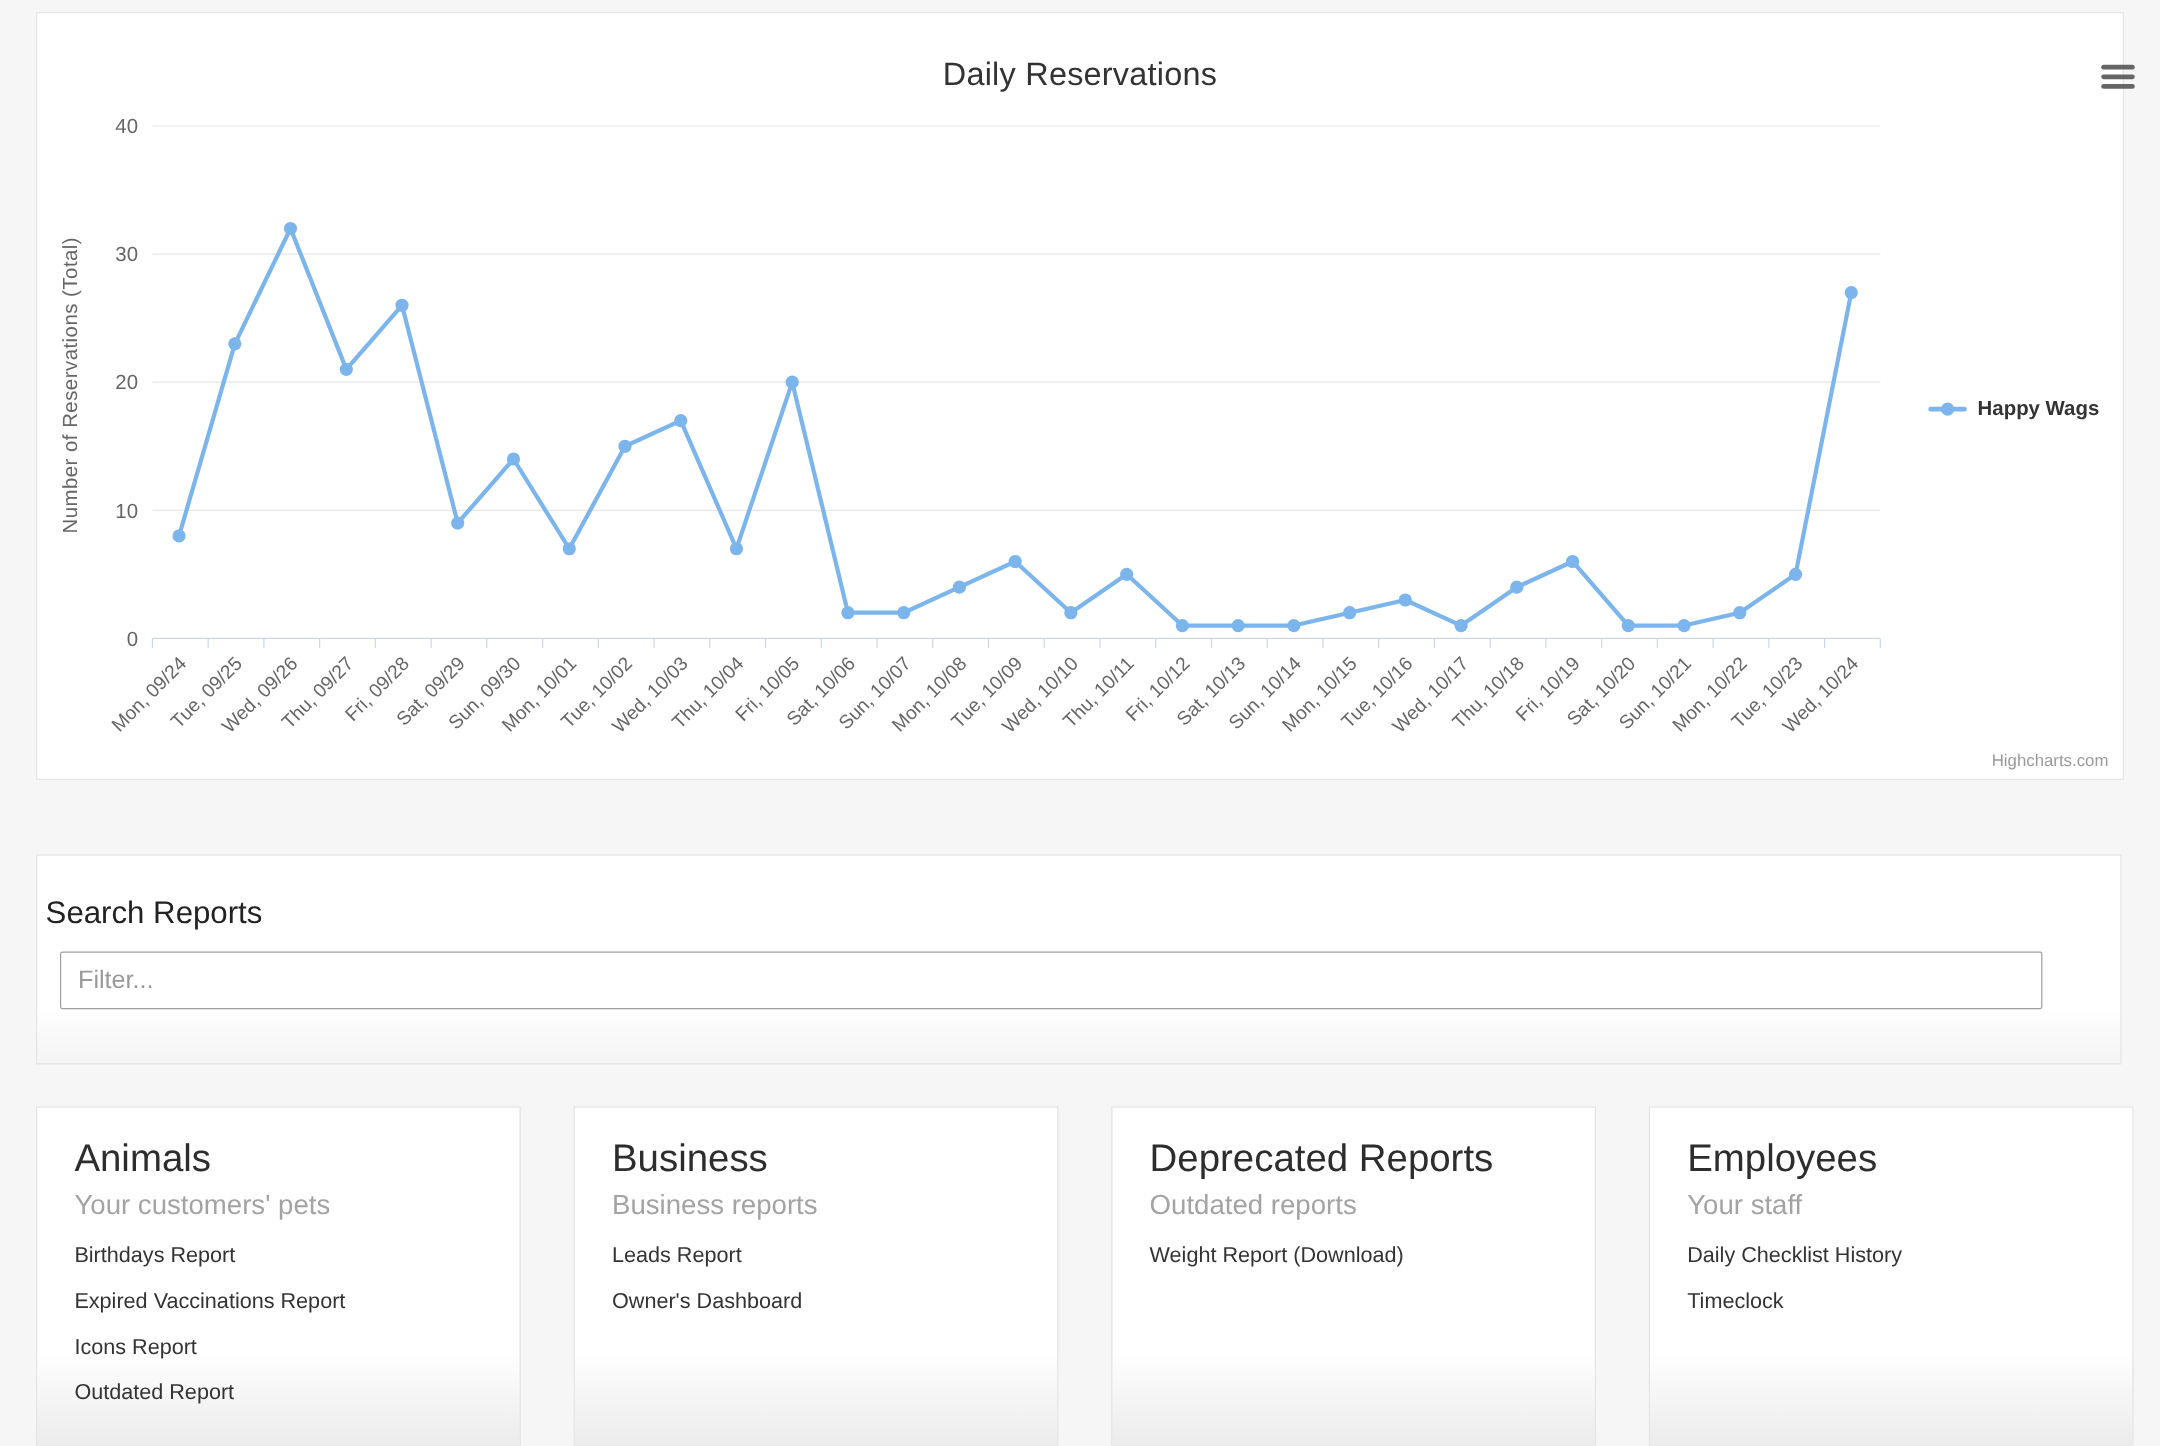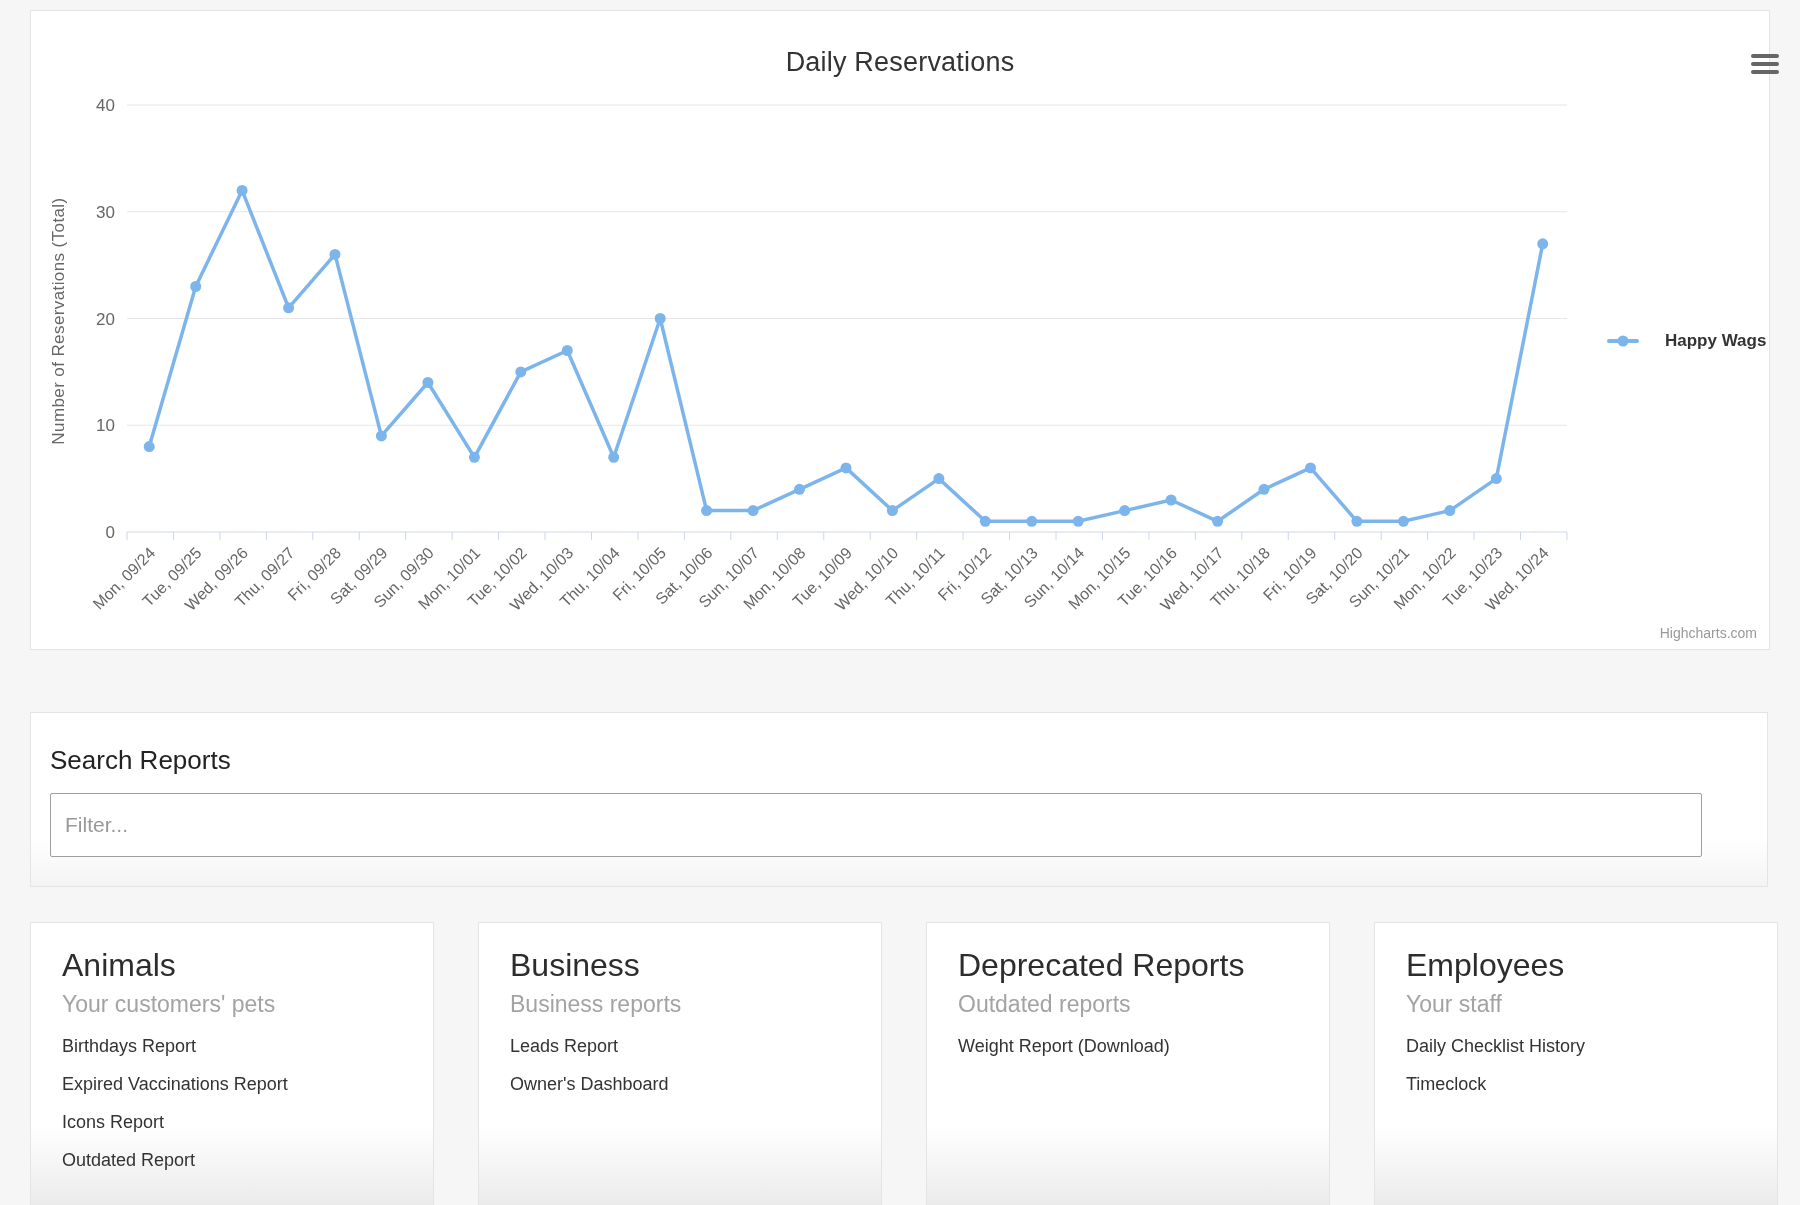--- a/index.html
+++ b/index.html
@@ -33,21 +33,21 @@
     background:#666666;border-radius:2px;
   }
   .y-axis-title{
     position:absolute;left:-172px;top:300px;width:400px;height:20px;
     text-align:center;transform:rotate(-90deg);
     font-size:17px;color:#666666;letter-spacing:.4px;white-space:nowrap;
   }
   .chart-svg{position:absolute;left:0;top:0;}
   .legend{
     position:absolute;left:1576px;top:317px;height:26px;
-    display:flex;align-items:center;gap:26px;cursor:pointer;
+    display:flex;align-items:center;gap:9px;cursor:pointer;
   }
   .legend-line{
     position:relative;width:32px;height:4px;border-radius:2px;
     background:#7cb5ec;flex:0 0 auto;
   }
   .legend-dot{
     position:absolute;left:50%;top:50%;transform:translate(-50%,-50%);
     width:11px;height:11px;border-radius:50%;background:#7cb5ec;
   }
   .legend-label{font-size:17px;font-weight:700;color:#333333;white-space:nowrap;}
@@ -55,25 +55,25 @@
     position:absolute;right:12px;top:614px;
     font-size:14px;color:#999999;cursor:pointer;
   }
 
   
   .search-card{
     position:absolute;left:30px;top:712px;width:1738px;height:175px;
     background:linear-gradient(180deg,#ffffff 72%,#f4f4f4 100%);
   }
   .search-title{
-    margin:32px 0 0 19px;
+    margin:32px 0 0 7px;
     font-size:26px;font-weight:400;color:#222222;
   }
   .filter-input{
-    display:block;margin:17px 0 0 19px;width:1652px;height:64px;
+    display:block;margin:17px 0 0 19px;width:1652px;height:48px;
     box-sizing:border-box;border:1px solid #9e9e9e;border-radius:2px;
     background:#ffffff;padding:0 14px;
     font-family:"Liberation Sans","DejaVu Sans",sans-serif;
     font-size:21px;color:#333333;outline:none;
   }
   .filter-input::placeholder{color:#999999;}
 
   
   .cat-row{
     position:absolute;left:30px;top:922px;

